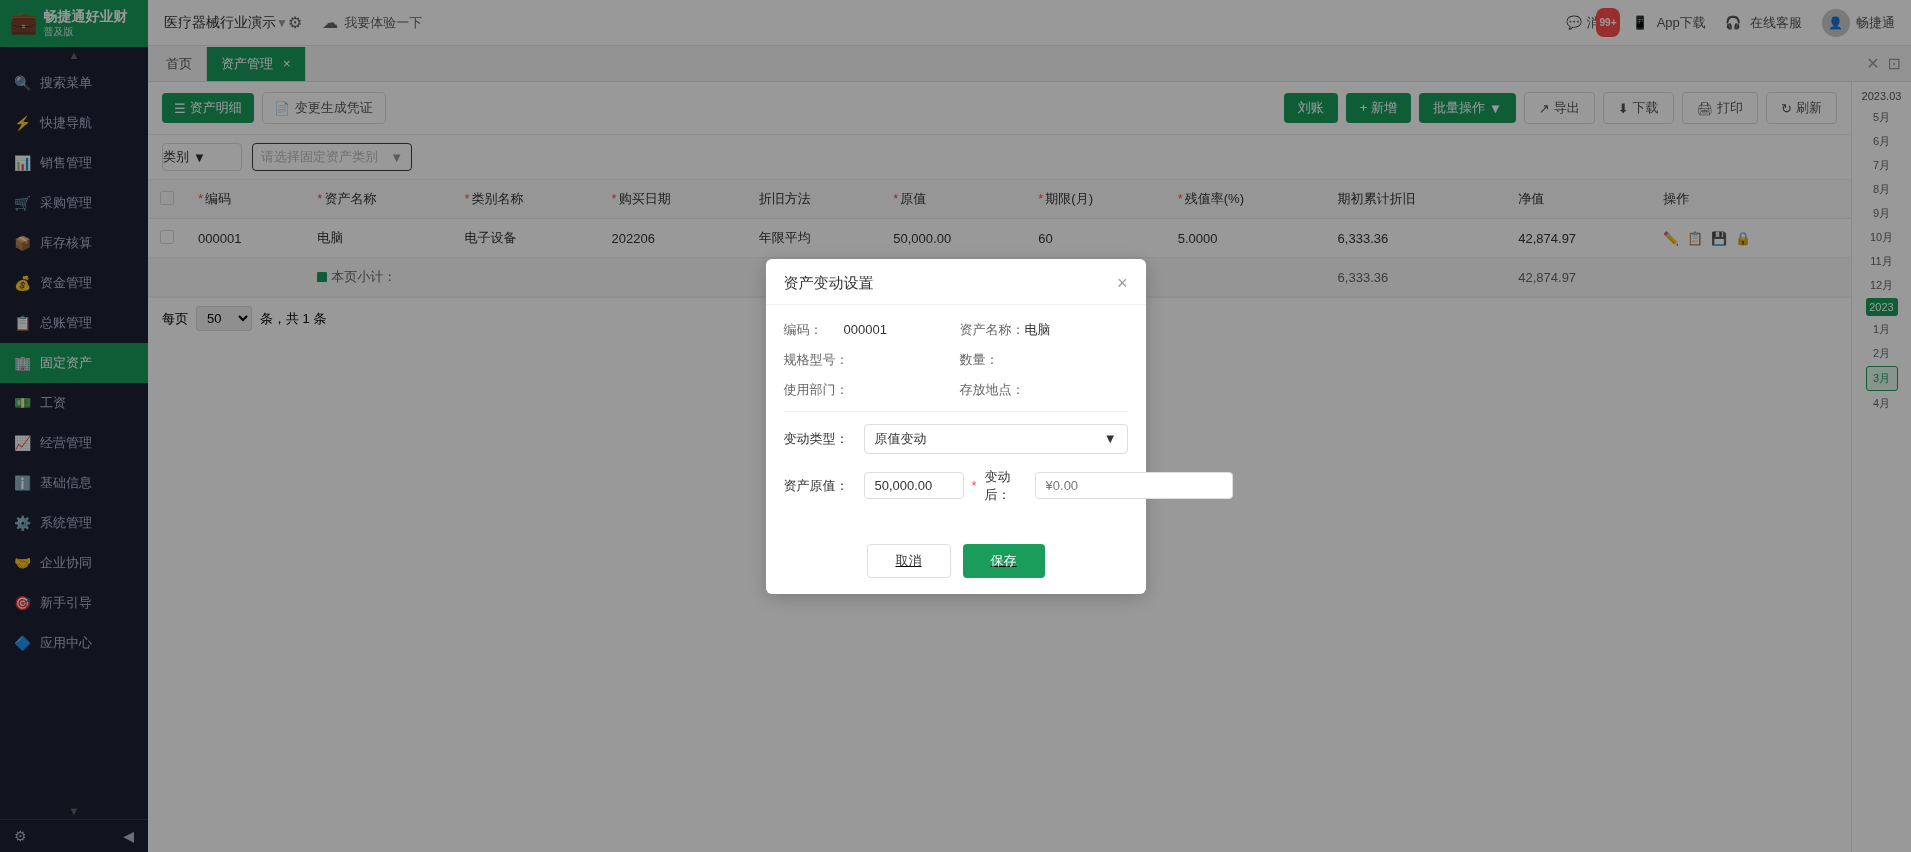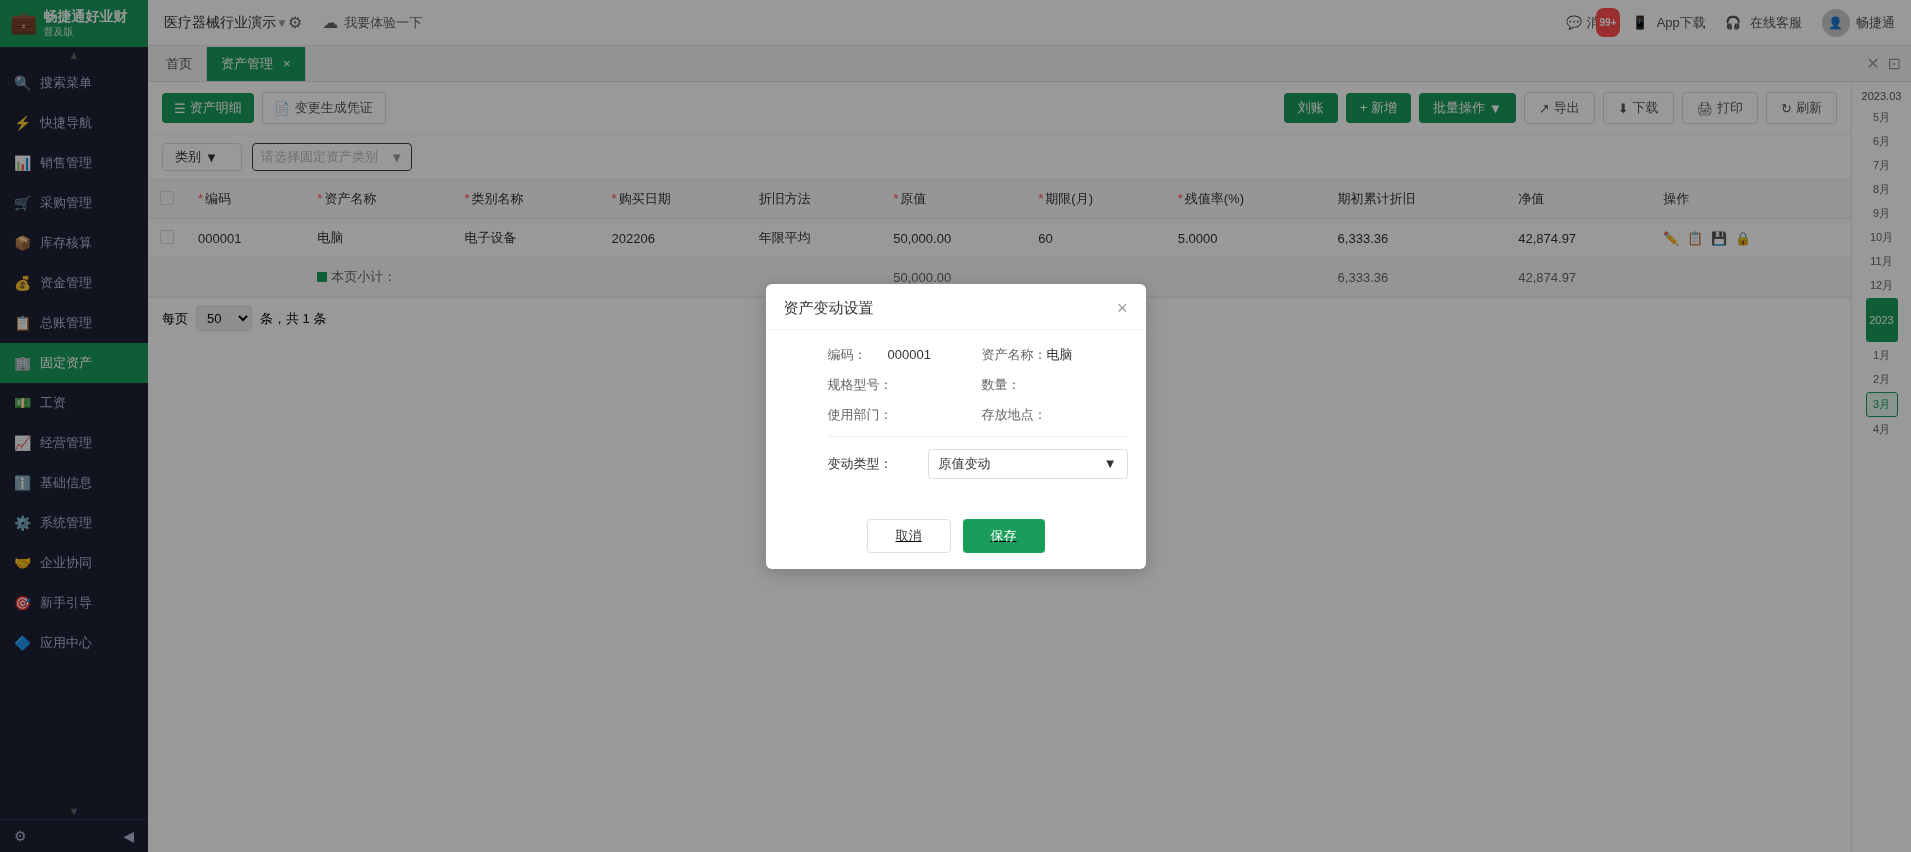--- a/index.html
+++ b/index.html
@@ -48,56 +48,56 @@
     .btn-tab { display: flex; align-items: center; gap: 4px; padding: 6px 12px; border-radius: 4px; cursor: pointer; font-size: 13px; border: none; background: transparent; color: #555; }
     .btn-tab.active { background: #1a9c5b; color: white; }
     .btn-tab-outline { display: flex; align-items: center; gap: 4px; padding: 6px 12px; border-radius: 4px; cursor: pointer; font-size: 13px; border: 1px solid #ddd; background: white; color: #555; }
     .toolbar-right { margin-left: auto; display: flex; gap: 8px; align-items: center; }
     .btn-primary { background: #1a9c5b; color: white; border: none; padding: 6px 14px; border-radius: 4px; cursor: pointer; font-size: 13px; display: flex; align-items: center; gap: 4px; }
     .btn-default { background: white; color: #555; border: 1px solid #ddd; padding: 6px 14px; border-radius: 4px; cursor: pointer; font-size: 13px; display: flex; align-items: center; gap: 4px; }
     .btn-batch { background: #1a9c5b; color: white; border: none; padding: 6px 14px; border-radius: 4px; cursor: pointer; font-size: 13px; display: flex; align-items: center; gap: 4px; }
 
     
     .filter-row { display: flex; align-items: center; gap: 10px; padding: 8px 14px; border-bottom: 1px solid #eee; }
-    .filter-select { display: flex; align-items: center; gap: 4px; border: 1px solid #ddd; border-radius: 4px; padding: 4px 12px; background: white; cursor: pointer; font-size: 13px; color: #333; min-width: 80px; }
+    .filter-select { display: flex; align-items: center; gap: 4px; border: 1px solid #ddd; border-radius: 4px; padding: 4px 0; background: white; cursor: pointer; font-size: 13px; color: #333; min-width: 80px; }
     .filter-select-wide { display: flex; align-items: center; gap: 4px; border: 1px solid #404040; border-radius: 4px; padding: 4px 8px; background: white; cursor: pointer; font-size: 13px; color: #999; min-width: 160px; }
 
     
     .table-wrap { overflow: auto; }
     table { width: 100%; border-collapse: collapse; font-size: 13px; }
     th { background: #fafafa; border-bottom: 1px solid #e8e8e8; padding: 10px 12px; color: #333; font-weight: 500; text-align: left; white-space: nowrap; }
     td { border-bottom: 1px solid #f0f0f0; padding: 10px 12px; color: #333; white-space: nowrap; }
     .required-mark { color: #ff4d4f; margin-right: 2px; }
     .subtotal-row td { background: #f9f9f9; color: #666; }
 
     
     .right-sidebar { width: 60px; background: white; border-left: 1px solid #e8e8e8; display: flex; flex-direction: column; align-items: center; padding: 4px 0; overflow-y: auto; flex-shrink: 0; }
     .month-item { width: 32px; text-align: center; padding: 4px 2px; font-size: 11px; color: #666; cursor: pointer; border-radius: 3px; margin-bottom: 1px; }
     .month-item.current { background: #e6f7ef; color: #1a9c5b; border: 1px solid #1a9c5b; }
-    .year-badge { background: #1a9c5b; color: white; font-size: 11px; padding: 16px 2px; border-radius: 3px; width: 32px; text-align: center; margin-bottom: 2px; }
+    .year-badge { background: #1a9c5b; color: white; font-size: 11px; padding: 3px 2px; border-radius: 3px; width: 32px; text-align: center; margin-bottom: 2px; }
 
     
     .pagination { display: flex; align-items: center; gap: 8px; padding: 8px 14px; border-top: 1px solid #eee; background: white; }
     .page-size-select { border: 1px solid #ddd; border-radius: 3px; padding: 3px 6px; font-size: 13px; }
 
     
     .overlay { position: fixed; top: 0; left: 0; width: 100%; height: 100%; background: rgba(0,0,0,0.4); z-index: 100; display: flex; align-items: center; justify-content: center; }
 
     
     .dialog { background: white; border-radius: 6px; width: 380px; box-shadow: 0 4px 20px rgba(0,0,0,0.2); z-index: 101; }
     .dialog-header { display: flex; align-items: center; justify-content: space-between; padding: 14px 18px 10px; border-bottom: 1px solid #f0f0f0; }
     .dialog-title { font-size: 15px; font-weight: 500; color: #333; }
     .dialog-close { color: #999; cursor: pointer; font-size: 18px; }
-    .dialog-body { padding: 16px 18px; margin-left: 44px; }
+    .dialog-body { padding: 16px 18px; }
     .dialog-row { display: flex; align-items: flex-start; margin-bottom: 12px; gap: 8px; }
     .dialog-field { display: flex; align-items: center; flex: 1; }
     .field-label { color: #666; font-size: 13px; white-space: nowrap; min-width: 60px; }
     .field-value { color: #333; font-size: 13px; }
     .dialog-divider { border: none; border-top: 1px solid #f0f0f0; margin: 12px 0; }
-    .dialog-form-row { display: flex; align-items: center; margin-bottom: 14px; gap: 20px; }
+    .dialog-form-row { display: flex; align-items: center; margin-bottom: 14px; }
     .form-label { color: #333; font-size: 13px; min-width: 80px; }
     .form-select { display: flex; align-items: center; border: 1px solid #ddd; border-radius: 4px; padding: 5px 10px; background: white; cursor: pointer; font-size: 13px; color: #333; flex: 1; gap: 4px; }
     .form-input { border: 1px solid #ddd; border-radius: 4px; padding: 5px 10px; font-size: 13px; color: #333; flex: 1; }
     .form-input-required { border: 1px solid #ddd; border-radius: 4px; padding: 5px 10px; font-size: 13px; color: #999; flex: 1; }
     .dialog-footer { display: flex; justify-content: center; gap: 12px; padding: 10px 18px 16px; text-decoration: underline; }
     .btn-cancel { background: white; color: #333; border: 1px solid #ddd; padding: 7px 28px; border-radius: 4px; cursor: pointer; font-size: 13px; }
     .btn-save { background: #1a9c5b; color: white; border: none; padding: 7px 28px; border-radius: 4px; cursor: pointer; font-size: 13px; }
 
     
     .checkbox { width: 14px; height: 14px; border: 1px solid #d9d9d9; border-radius: 2px; display: inline-block; }
@@ -427,20 +427,27 @@
       <hr class="dialog-divider">
 
       <div class="dialog-form-row">
         <span class="form-label">变动类型：</span>
         <div class="form-select">
           <span>原值变动</span>
           <span style="margin-left:auto;">▼</span>
         </div>
       </div>
 
+      <div class="dialog-form-row">
+        <span class="form-label">资产原值：</span>
+        <input class="form-input" type="text" style="max-width: 100px;" value="50,000.00">
+        <span style="margin: 0 8px; color: #ff4d4f;">*</span>
+        <span class="form-label" style="min-width:50px;">变动后：</span>
+        <input class="form-input-required" type="text" placeholder="¥0.00" style="flex: 1 1 0%;">
+      </div>
 
     </div>
     <div class="dialog-footer">
       <button class="btn-cancel">取消</button>
       <button class="btn-save">保存</button>
     </div>
   </div>
 </div>
 
 </body></html>

